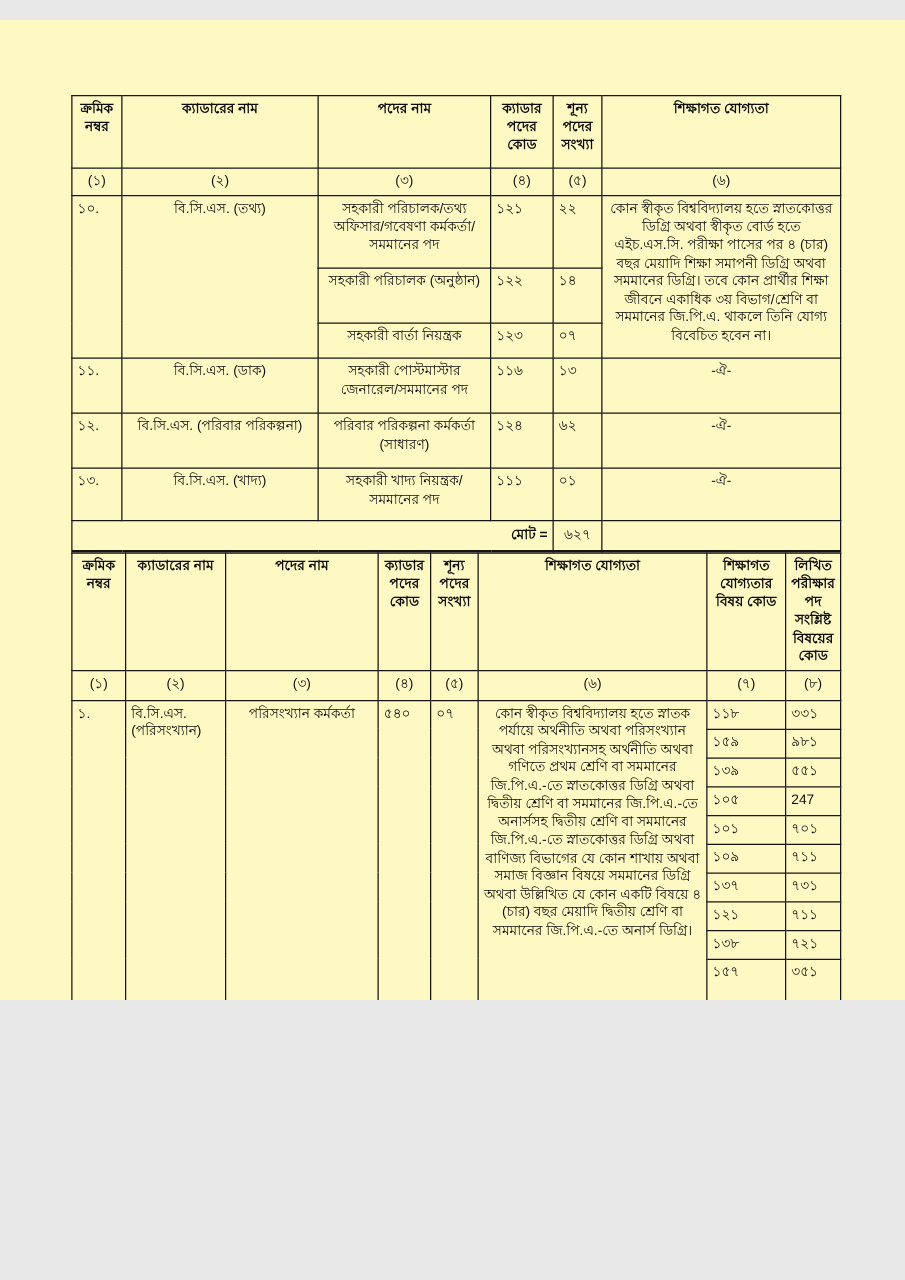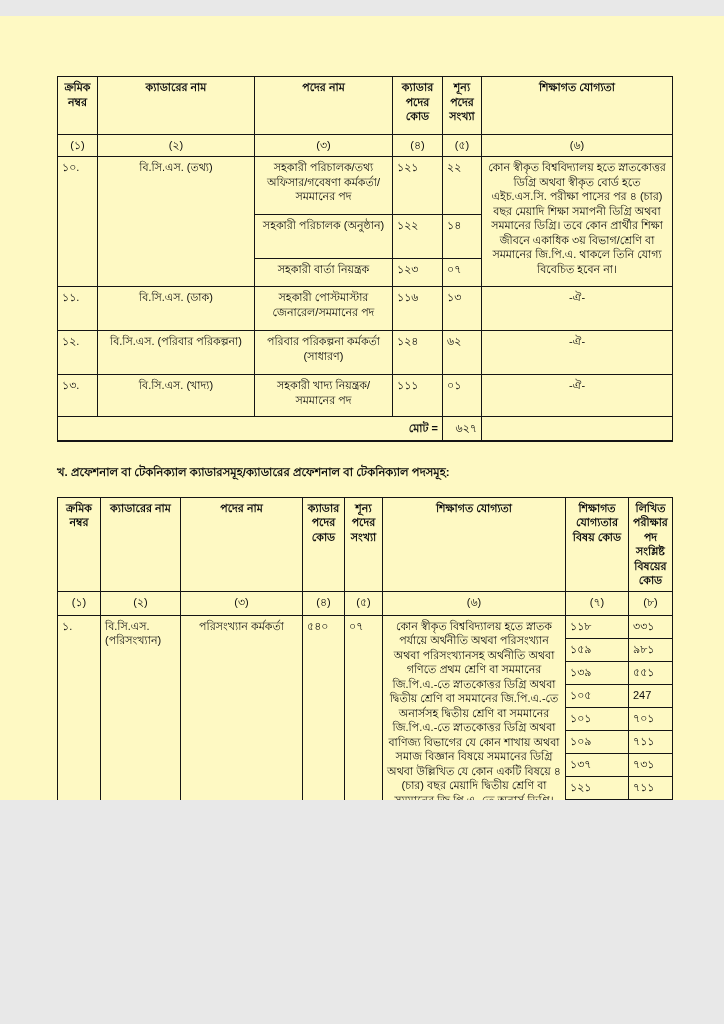--- a/index.html
+++ b/index.html
@@ -40,21 +40,21 @@
   table.doc-table th {
     font-weight: bold;
     text-align: center;
     vertical-align: top;
   }
   .c   { text-align: left; }
   .l   { text-align: center; }
   .qual { text-align: center; }
   .num-row td { text-align: center; padding: 2px 3px; }
   .total-label { font-weight: bold; text-align: right; vertical-align: middle !important; }
-  .total-val { text-align: right; vertical-align: middle !important; }
+  .total-val { text-align: center; vertical-align: middle !important; }
   .section-heading {
     font-weight: bold;
     font-size: 11.5px;
     margin: 22px 0 14px 0;
     color: #0d0d0d;
   }
   .footer-pagenum {
     position: absolute;
     top: 972px;
     left: 0;
@@ -164,21 +164,20 @@
           <td class="qual">-ঐ-</td>
         </tr>
         <tr class="t1-total">
           <td class="total-label" colspan="4">মোট =</td>
           <td class="total-val">৬২৭</td>
           <td></td>
         </tr>
       </tbody>
     </table>
 
-    <div class="section-heading">খ. প্রফেশনাল বা টেকনিক্যাল ক্যাডারসমূহ/ক্যাডারের প্রফেশনাল বা টেকনিক্যাল পদসমূহ:</div>
 
     <table class="doc-table">
       <colgroup>
         <col style="width:43px">
           <col style="width:80px">
           <col style="width:122px">
           <col style="width:42px">
         <col style="width:38px">
           <col style="width:183px">
           <col style="width:63px">

